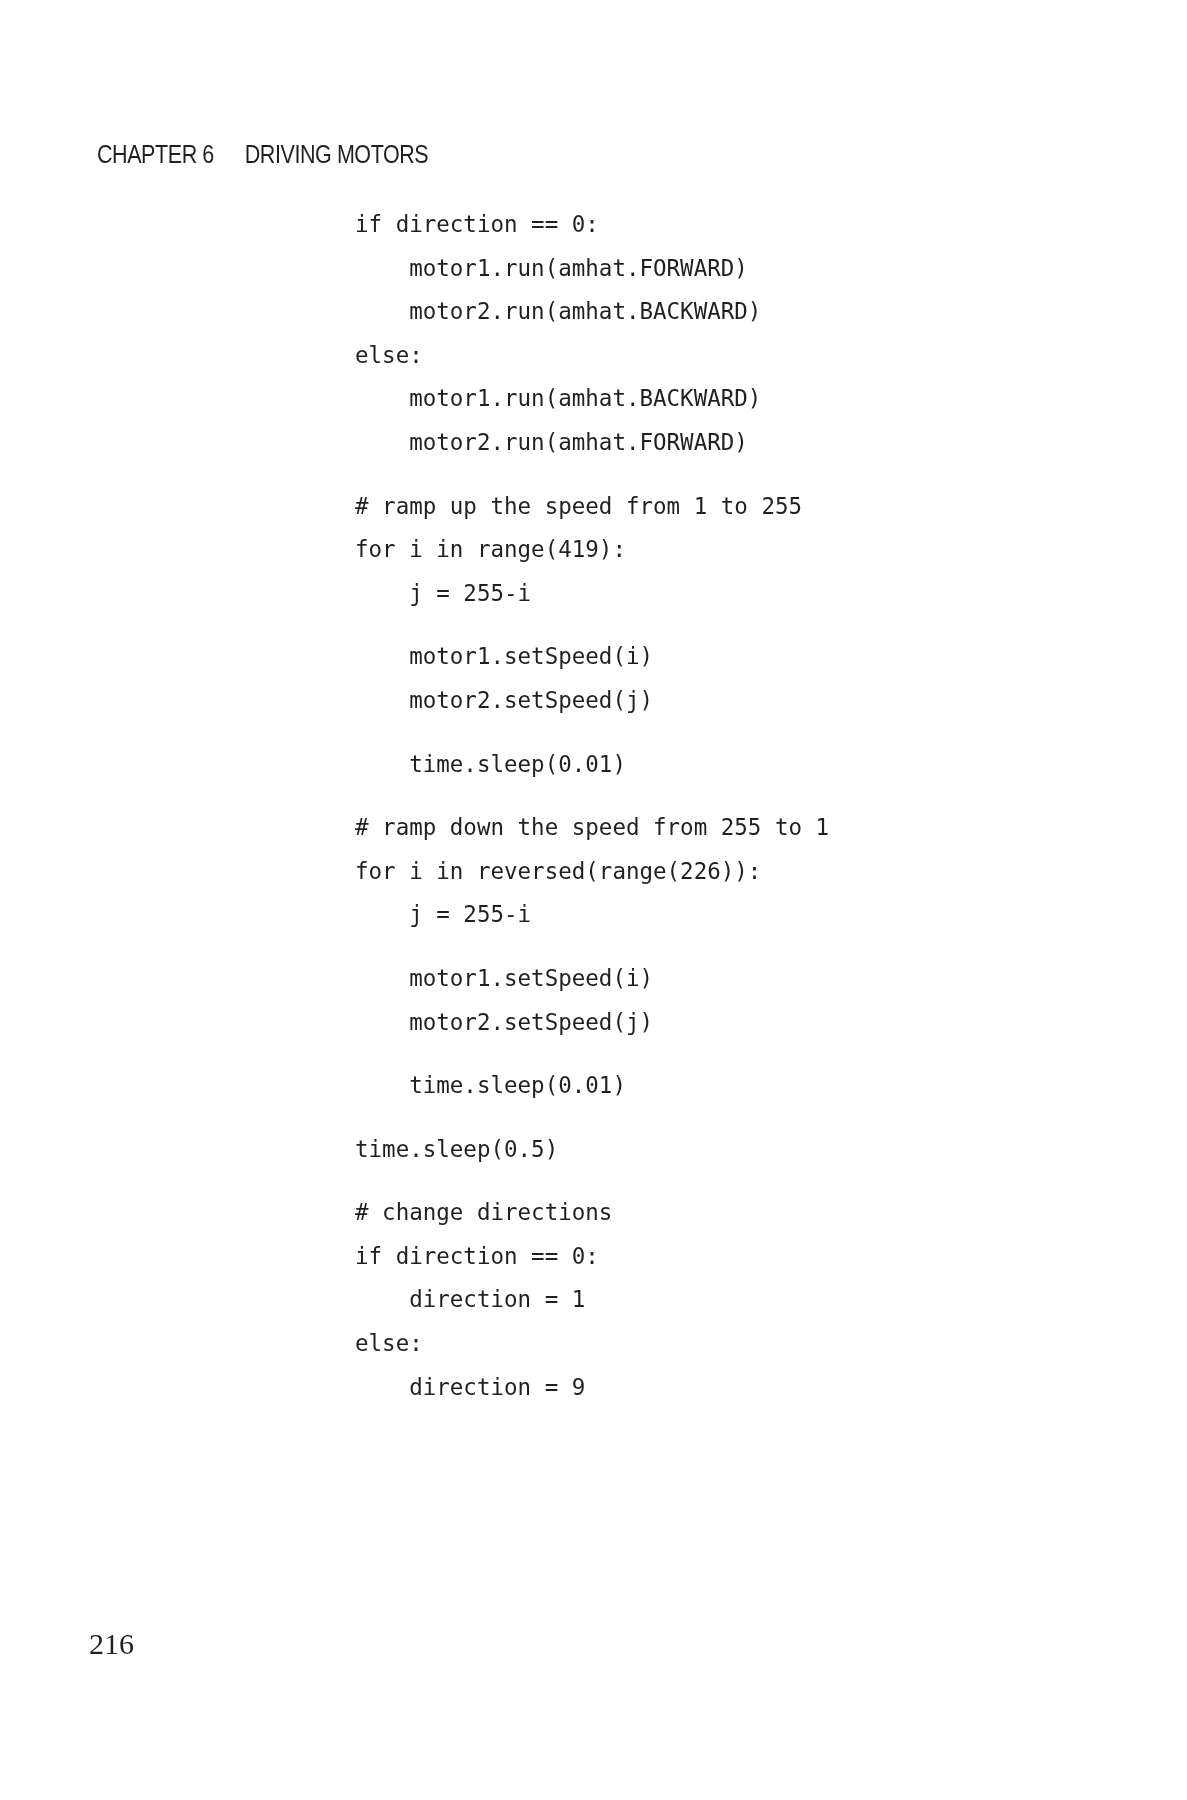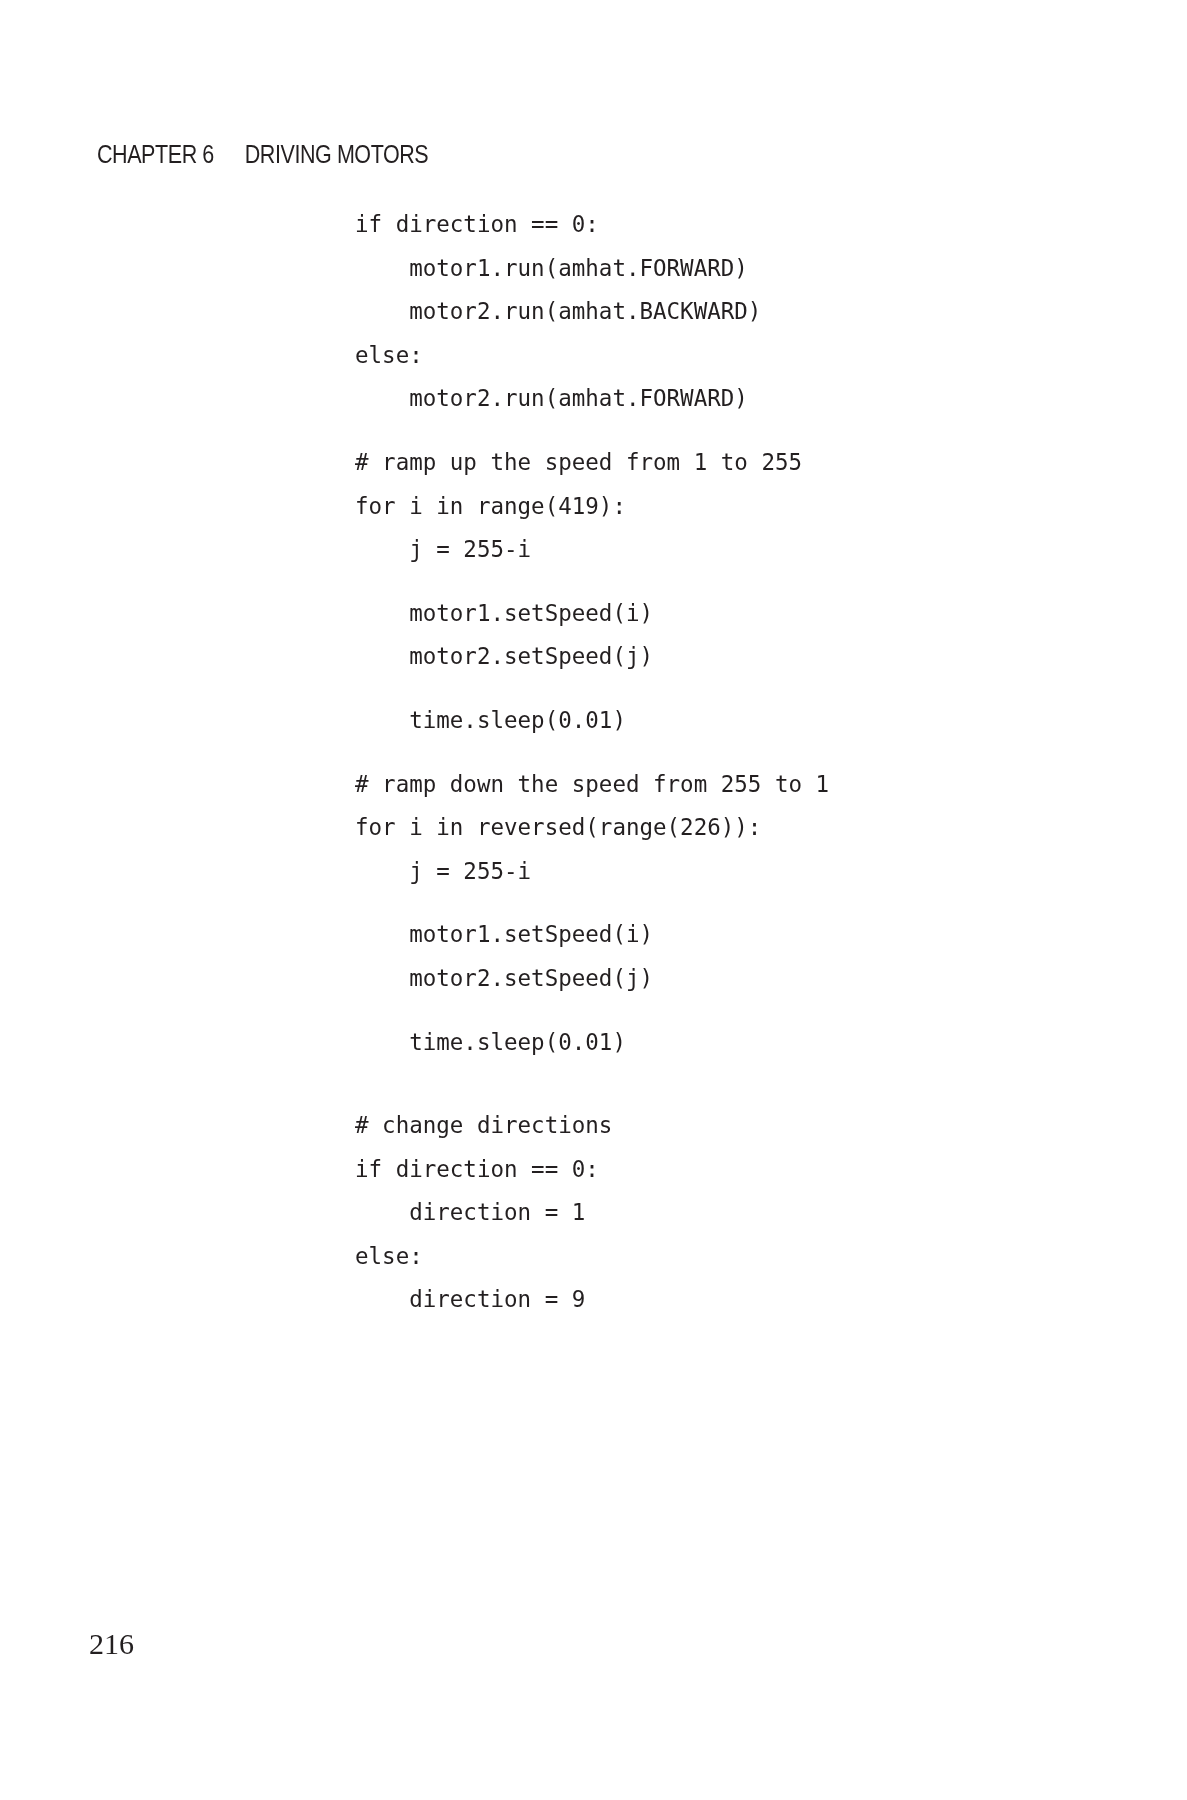--- a/index.html
+++ b/index.html
@@ -62,20 +62,21 @@
 <div class="running-head">
   <span class="chapter">CHAPTER 6</span><span class="title">DRIVING MOTORS</span>
 </div>
 
 <div class="code">
   <div>
     <div class="code-line">if direction == 0:</div>
     <div class="code-line">    motor1.run(amhat.FORWARD)</div>
     <div class="code-line">    motor2.run(amhat.BACKWARD)</div>
     <div class="code-line">else:</div>
+    <div class="code-line">    motor1.run(amhat.BACKWARD)</div>
     <div class="code-line">    motor2.run(amhat.FORWARD)</div>
   </div>
   <div class="code-gap"></div>
   <div>
     <div class="code-line"># ramp up the speed from 1 to 255</div>
     <div class="code-line">for i in range(419):</div>
     <div class="code-line">    j = 255-i</div>
   </div>
   <div class="code-gap"></div>
   <div>
@@ -96,20 +97,21 @@
   <div>
     <div class="code-line">    motor1.setSpeed(i)</div>
     <div class="code-line">    motor2.setSpeed(j)</div>
   </div>
   <div class="code-gap"></div>
   <div>
     <div class="code-line">    time.sleep(0.01)</div>
   </div>
   <div class="code-gap"></div>
   <div>
+    <div class="code-line">time.sleep(0.5)</div>
   </div>
   <div class="code-gap"></div>
   <div>
     <div class="code-line"># change directions</div>
     <div class="code-line">if direction == 0:</div>
     <div class="code-line">    direction = 1</div>
     <div class="code-line">else:</div>
     <div class="code-line">    direction = 9</div>
   </div>
 </div>

